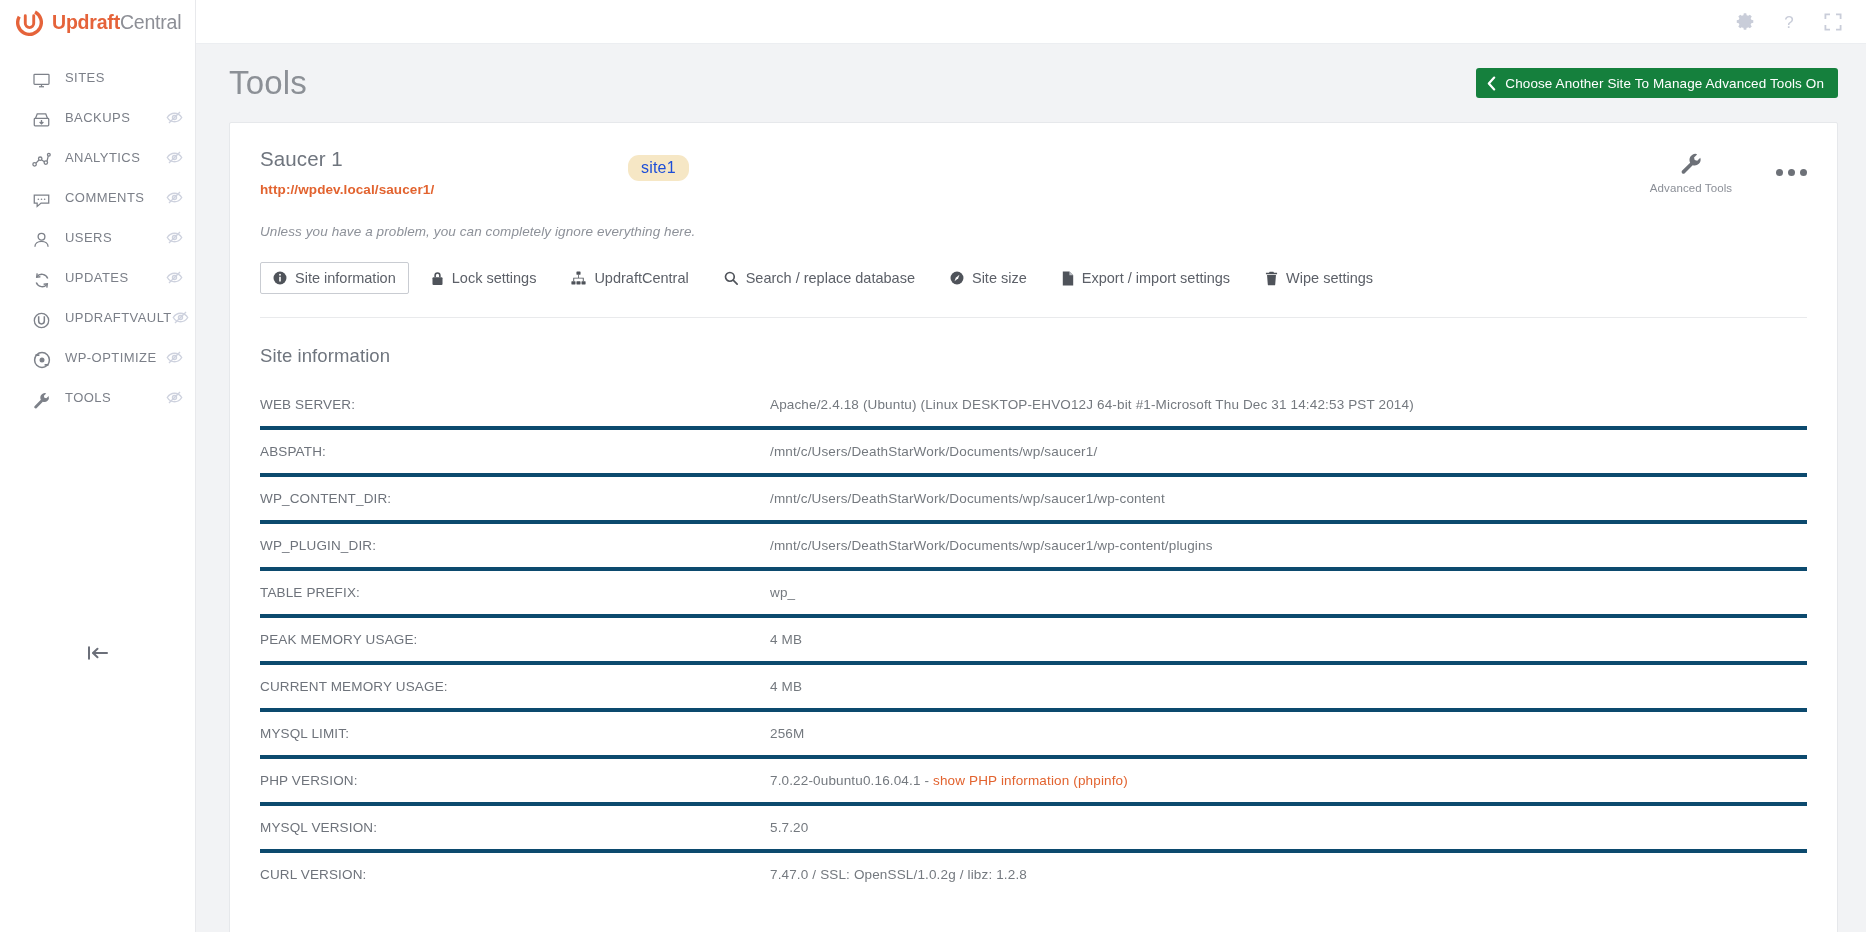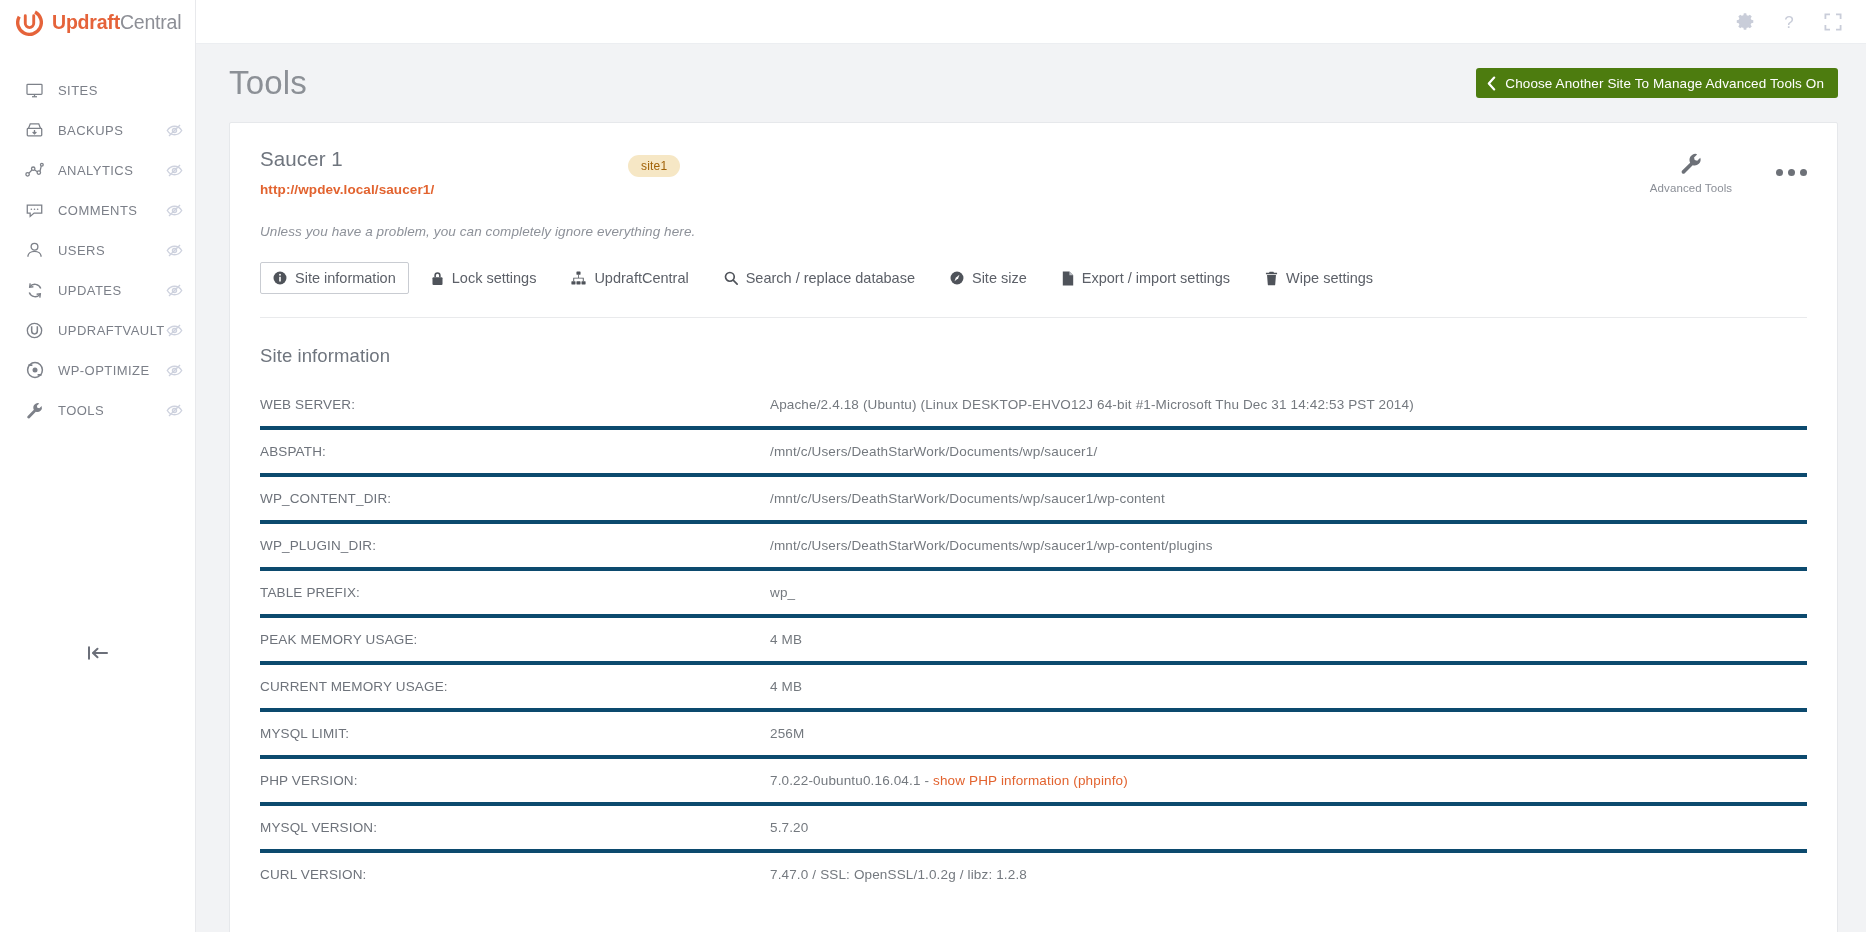--- a/index.html
+++ b/index.html
@@ -41,26 +41,27 @@
     font-size: 19.5px;
     letter-spacing: -0.2px;
     white-space: nowrap;
   }
   .brand-text .b1 { color: #e5633a; font-weight: bold; }
   .brand-text .b2 { color: #8d8f96; font-weight: normal; }
 
   .nav { margin-top: 26px; }
   .nav-item {
     display: flex;
-    align-items: center;
+    align-items: flex-start;
     height: 40px;
     padding-left: 24px;
     padding-right: 12px;
     cursor: pointer;
     position: relative;
+    margin-left: 7px;
   }
   .nav-item .nav-ico {
     width: 21px; height: 20px;
     flex: 0 0 21px;
     display: flex; align-items: center; justify-content: center;
     color: #7d8189;
   }
   .nav-item .nav-ico svg { display: block; }
   .nav-label {
     margin-left: 13px;
@@ -126,21 +127,21 @@
     padding: 0 28px 0 33px;
     height: 78px;
   }
   .page-title {
     font-size: 33px;
     color: #8c9096;
     font-weight: normal;
     letter-spacing: 0.2px;
   }
   .choose-site-btn {
-    background: #4d7c0f;
+    background: #15803d;
     color: #ffffff;
     border: none;
     border-radius: 3px;
     height: 30px;
     padding: 0 14px 0 11px;
     font-size: 13.5px;
     display: inline-flex;
     align-items: center;
     gap: 9px;
     cursor: pointer;
@@ -183,22 +184,22 @@
 
   .site-tags {
     flex: 1 1 auto;
     display: flex;
     align-items: center;
     padding-top: 8px;
     padding-left: 68px;
   }
   .tag-pill {
     background: #f6e7c5;
-    color: #a16207;
-    font-size: 12px;
+    color: #1d4ed8;
+    font-size: 16px;
     border-radius: 11px;
     padding: 4px 13px;
     letter-spacing: .2px;
   }
 
   .card-actions {
     flex: 0 0 auto;
     display: flex;
     align-items: center;
     gap: 42px;

